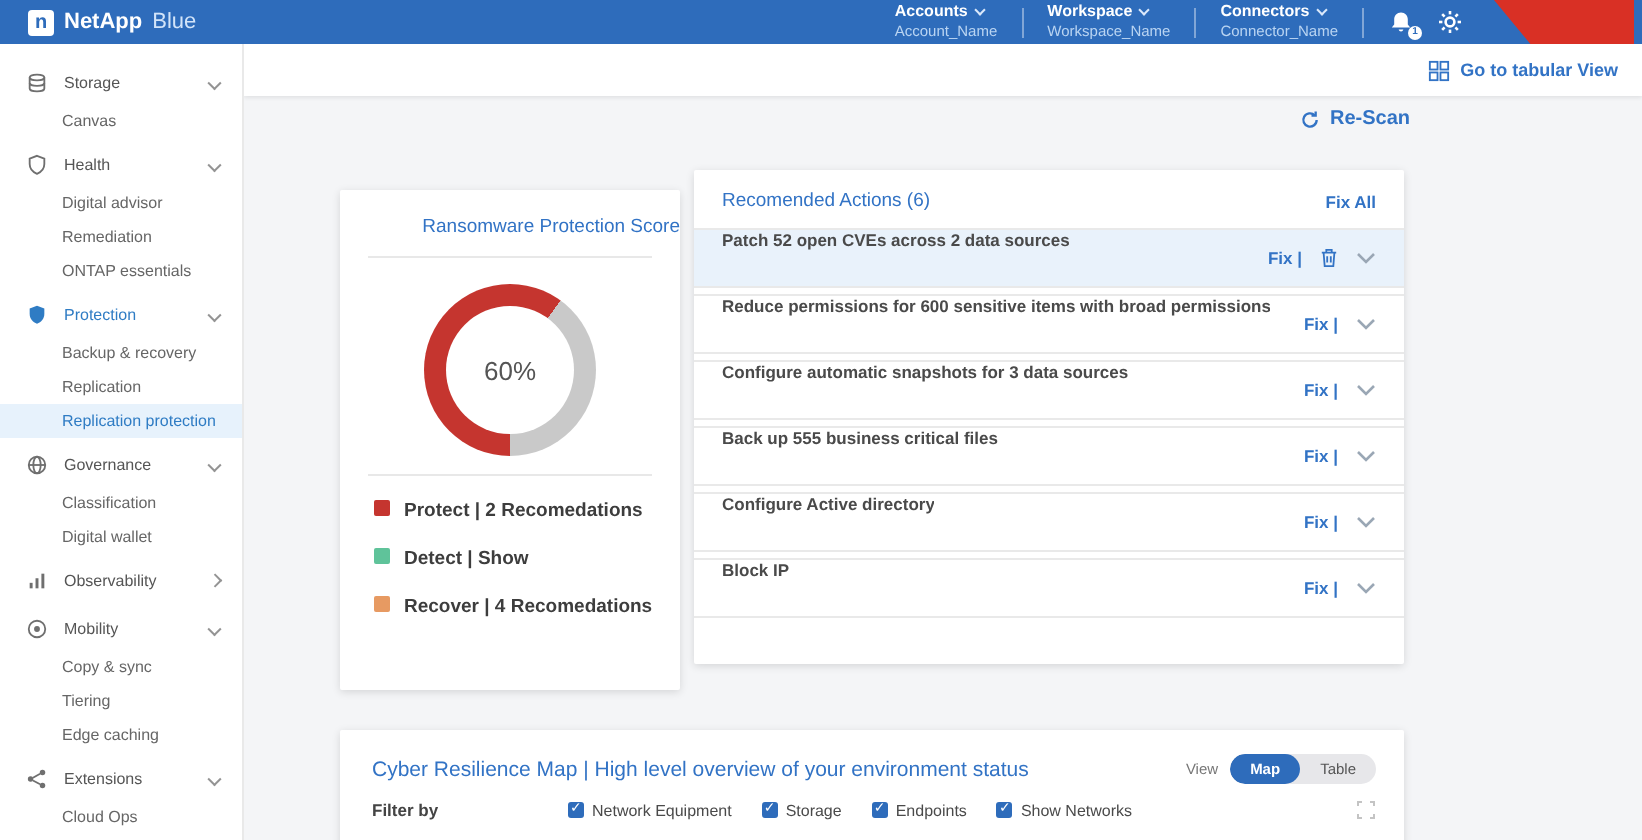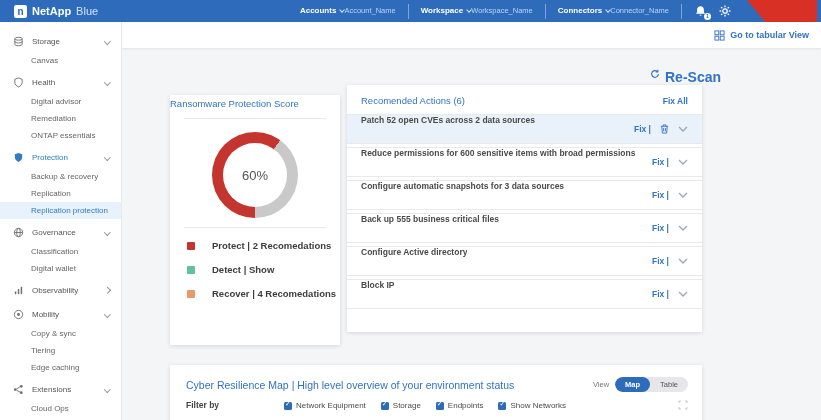--- a/index.html
+++ b/index.html
@@ -6,21 +6,21 @@
   html,body{width:821px;height:420px;font-family:"Liberation Sans",sans-serif;background:#fff}
   .app{position:relative;width:821px;height:420px;overflow:hidden;background:#f4f5f7}
 
   
   .topbar{position:absolute;left:0;top:0;right:0;height:22px;background:#2e6cbb;display:flex;align-items:center;z-index:30}
   .brand{display:flex;align-items:center;gap:5px;padding-left:14px}
   .logo{width:13px;height:13px;background:#fff;border-radius:2px;color:#2e6cbb;font-weight:bold;font-size:10px;line-height:13px;text-align:center}
   .brand-name{color:#fff;font-weight:bold;font-size:11px}
   .brand-prod{color:#d2e4f9;font-size:11px}
   .hright{margin-left:auto;display:flex;align-items:center;gap:12px;padding-right:4px}
-  .hmenu{display:flex;flex-direction:row;line-height:1.25;cursor:pointer}
+  .hmenu{display:flex;flex-direction:column;line-height:1.25;cursor:pointer}
   .hmenu .l1{display:flex;align-items:center;gap:4px;color:#fff;font-size:8px;font-weight:bold}
   .hmenu .l2{color:#b9d4f2;font-size:7.5px}
   .hsep{width:1px;height:15px;background:rgba(255,255,255,.4)}
   .wchev{width:4px;height:4px;border-right:1.2px solid #dbe9fb;border-bottom:1.2px solid #dbe9fb;transform:rotate(45deg);margin-top:-2px}
   .bell{position:relative;display:flex;cursor:pointer}
   .badge{position:absolute;right:-4px;bottom:-2px;width:7px;height:7px;background:#fff;border-radius:50%;color:#2e6cbb;font-size:5px;font-weight:bold;text-align:center;line-height:7px}
   .gear{cursor:pointer;display:flex}
   .ribbon{width:70px;height:22px;background:#d93025;clip-path:polygon(0 0,100% 0,100% 100%,26% 100%);margin-left:4px}
 
   
@@ -31,32 +31,32 @@
   .snav-child{display:flex;align-items:center;height:17px;padding-left:31px;font-size:8px;color:#666;cursor:pointer}
   .snav-child.active{background:#e7f2fc;color:#2f7cc4}
   .chev{width:4.5px;height:4.5px;border-right:1.2px solid #949494;border-bottom:1.2px solid #949494;transform:rotate(45deg);margin-left:auto;margin-right:12px}
   .chev.right{transform:rotate(-45deg)}
 
   
   .subbar{position:absolute;left:122px;top:22px;right:0;height:26px;background:#fff;box-shadow:0 1px 2px rgba(0,0,0,.08);display:flex;align-items:center;justify-content:flex-end;padding-right:12px;z-index:10}
   .tabular-link{display:flex;align-items:center;gap:5px;color:#3273c5;font-size:9px;font-weight:600;cursor:pointer}
 
   
-  .rescan{position:absolute;left:650px;top:69px;display:flex;align-items:flex-start;gap:5px;color:#3273c5;font-size:14px;font-weight:600;cursor:pointer;z-index:5}
+  .rescan{position:absolute;left:650px;top:54px;display:flex;align-items:center;gap:5px;color:#3273c5;font-size:10px;font-weight:600;cursor:pointer;z-index:5}
 
   
   .card{position:absolute;background:#fff;box-shadow:0 1px 4px rgba(0,0,0,.13);border-radius:1px}
   .score-card{left:170px;top:95px;width:170px;height:250px}
-  .score-title{color:#3273c5;font-size:9.5px;text-align:left;padding-top:3px}
+  .score-title{color:#3273c5;font-size:9.5px;text-align:right;padding-top:13px}
   .score-card hr,.rule{border:none;border-top:1px solid #e8e8e8;margin:9px 14px 0}
   .donut-wrap{width:86px;height:86px;margin:13px auto 0;position:relative}
   .donut{width:86px;height:86px;border-radius:50%;background:conic-gradient(from 180deg,#c5352f 0 60%,#c9c9c9 60% 100%)}
   .donut-hole{position:absolute;left:11px;top:11px;width:64px;height:64px;border-radius:50%;background:#fff;display:flex;align-items:center;justify-content:center;font-size:13px;color:#555}
   .legend{padding:12px 0 0 17px;display:flex;flex-direction:column;gap:13px}
-  .leg-item{display:flex;align-items:center;gap:17px;font-size:9.5px;font-weight:600;color:#3d3d3d}
+  .leg-item{display:flex;align-items:flex-start;gap:7px;font-size:9.5px;font-weight:600;color:#3d3d3d}
   .sw{width:8px;height:8px;border-radius:1px}
   .sw.protect{background:#c5352f}.sw.detect{background:#5fc39a}.sw.recover{background:#e79a62}
 
   .actions-card{left:347px;top:85px;width:355px;height:247px}
   .ac-head{display:flex;align-items:center;justify-content:space-between;padding:10px 14px 8px}
   .ac-title{color:#3273c5;font-size:9.5px}
   .fix-all{color:#3273c5;font-size:8.5px;font-weight:bold;cursor:pointer}
   .arow{display:flex;height:30px;margin-bottom:3px;border-top:1px solid #e9e9e9;border-bottom:1px solid #e9e9e9;padding:0 14px;background:#fff}
   .arow.hl{background:#e9f2fb}
   .arow-text{font-size:8.5px;font-weight:600;color:#4a4a4a;white-space:nowrap;overflow:hidden}
@@ -67,21 +67,21 @@
   .map-card{left:170px;top:365px;width:532px;height:70px}
   .mc-head{display:flex;align-items:center;justify-content:space-between;padding:12px 14px 6px 16px}
   .mc-title{color:#3273c5;font-size:10.5px}
   .view-wrap{display:flex;align-items:center;gap:6px}
   .view-label{font-size:7.5px;color:#777}
   .toggle{display:flex;background:#e7e7ea;border-radius:9px;overflow:hidden}
   .tbtn{font-size:7.5px;padding:3px 10px;border-radius:9px;cursor:pointer;color:#555}
   .tbtn.active{background:#2e6cbb;color:#fff;font-weight:bold}
   .mc-filter{display:flex;align-items:center;padding:2px 14px 0 16px}
   .filter-label{font-size:8.5px;font-weight:bold;color:#444;width:98px}
-  .fitem{display:flex;align-items:flex-end;gap:4px;margin-right:15px;cursor:pointer}
+  .fitem{display:flex;align-items:center;gap:4px;margin-right:15px;cursor:pointer}
   .cb{width:8px;height:8px;background:#2e6cbb;border-radius:1.5px;position:relative}
   .cb::after{content:"\2713";position:absolute;left:1px;top:-1.5px;color:#fff;font-size:7px}
   .fitem span.flabel{font-size:8px;color:#4a4a4a}
   .expand{margin-left:auto;display:flex;cursor:pointer}
 </style>
 </head>
 <body>
 
 <div class="app">
 

